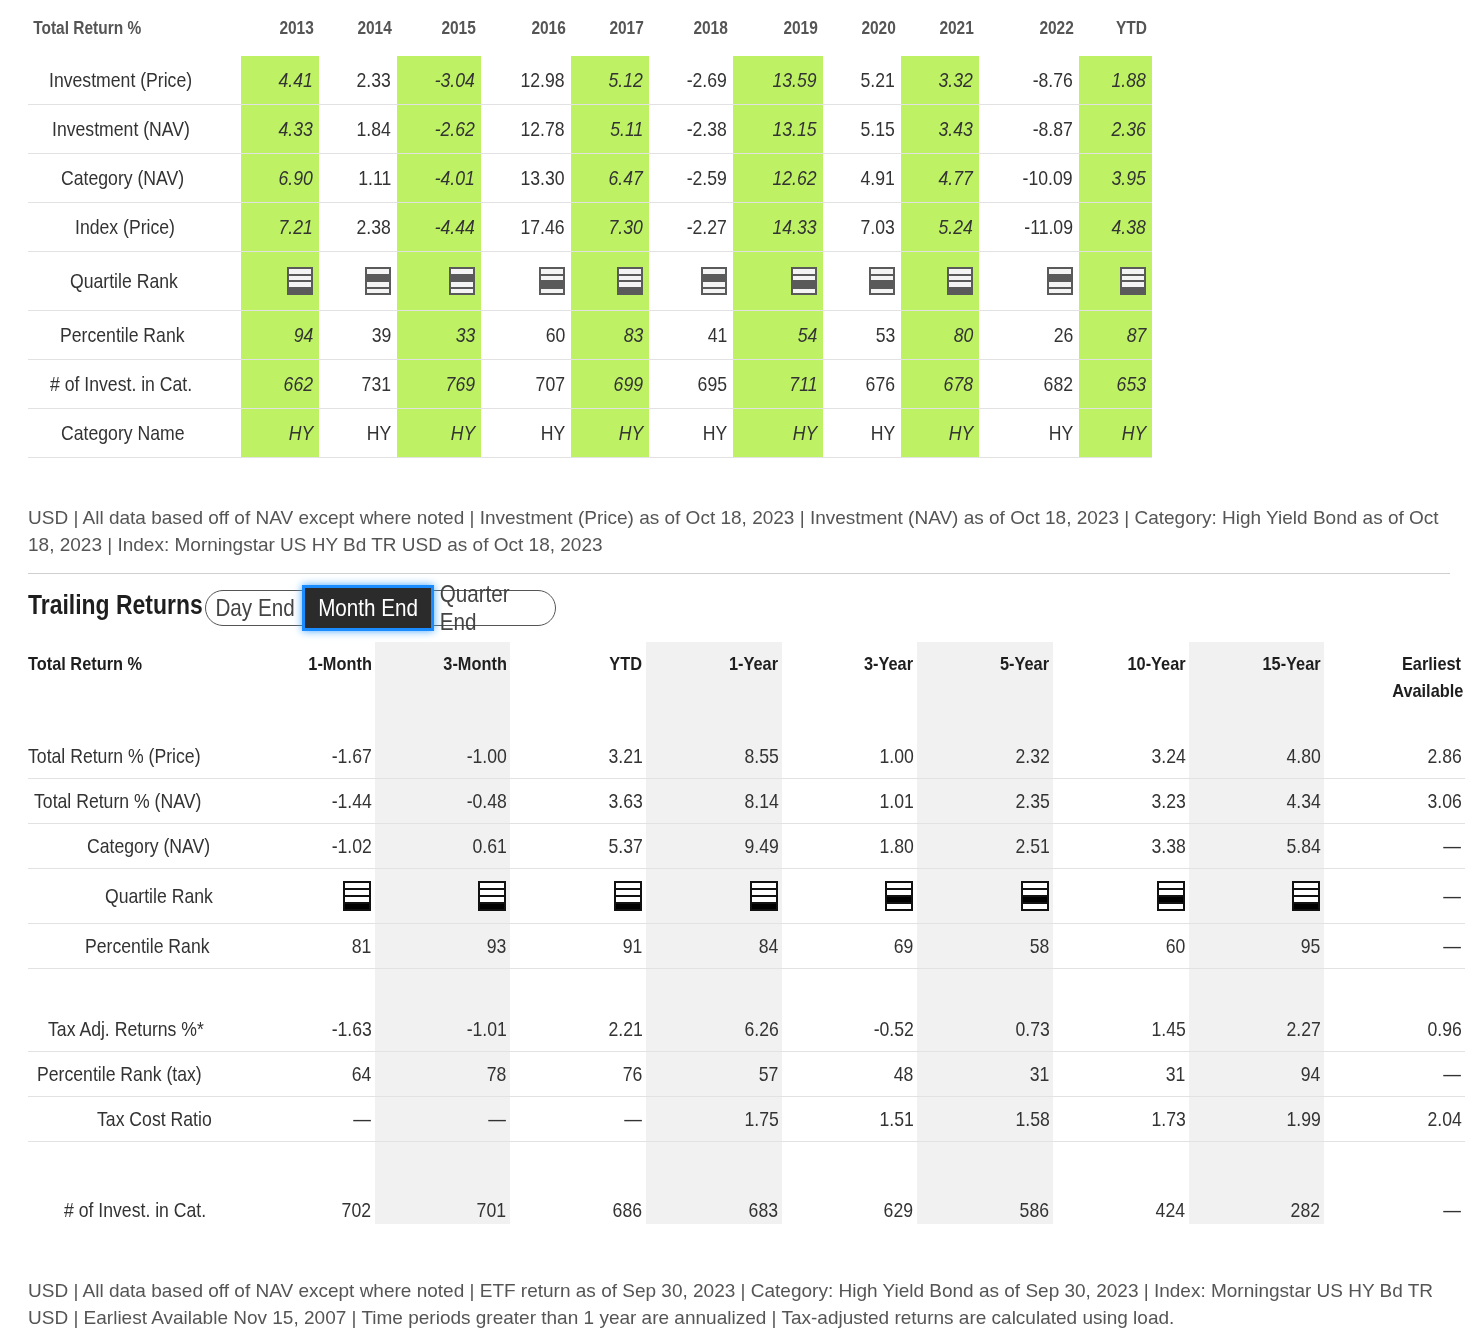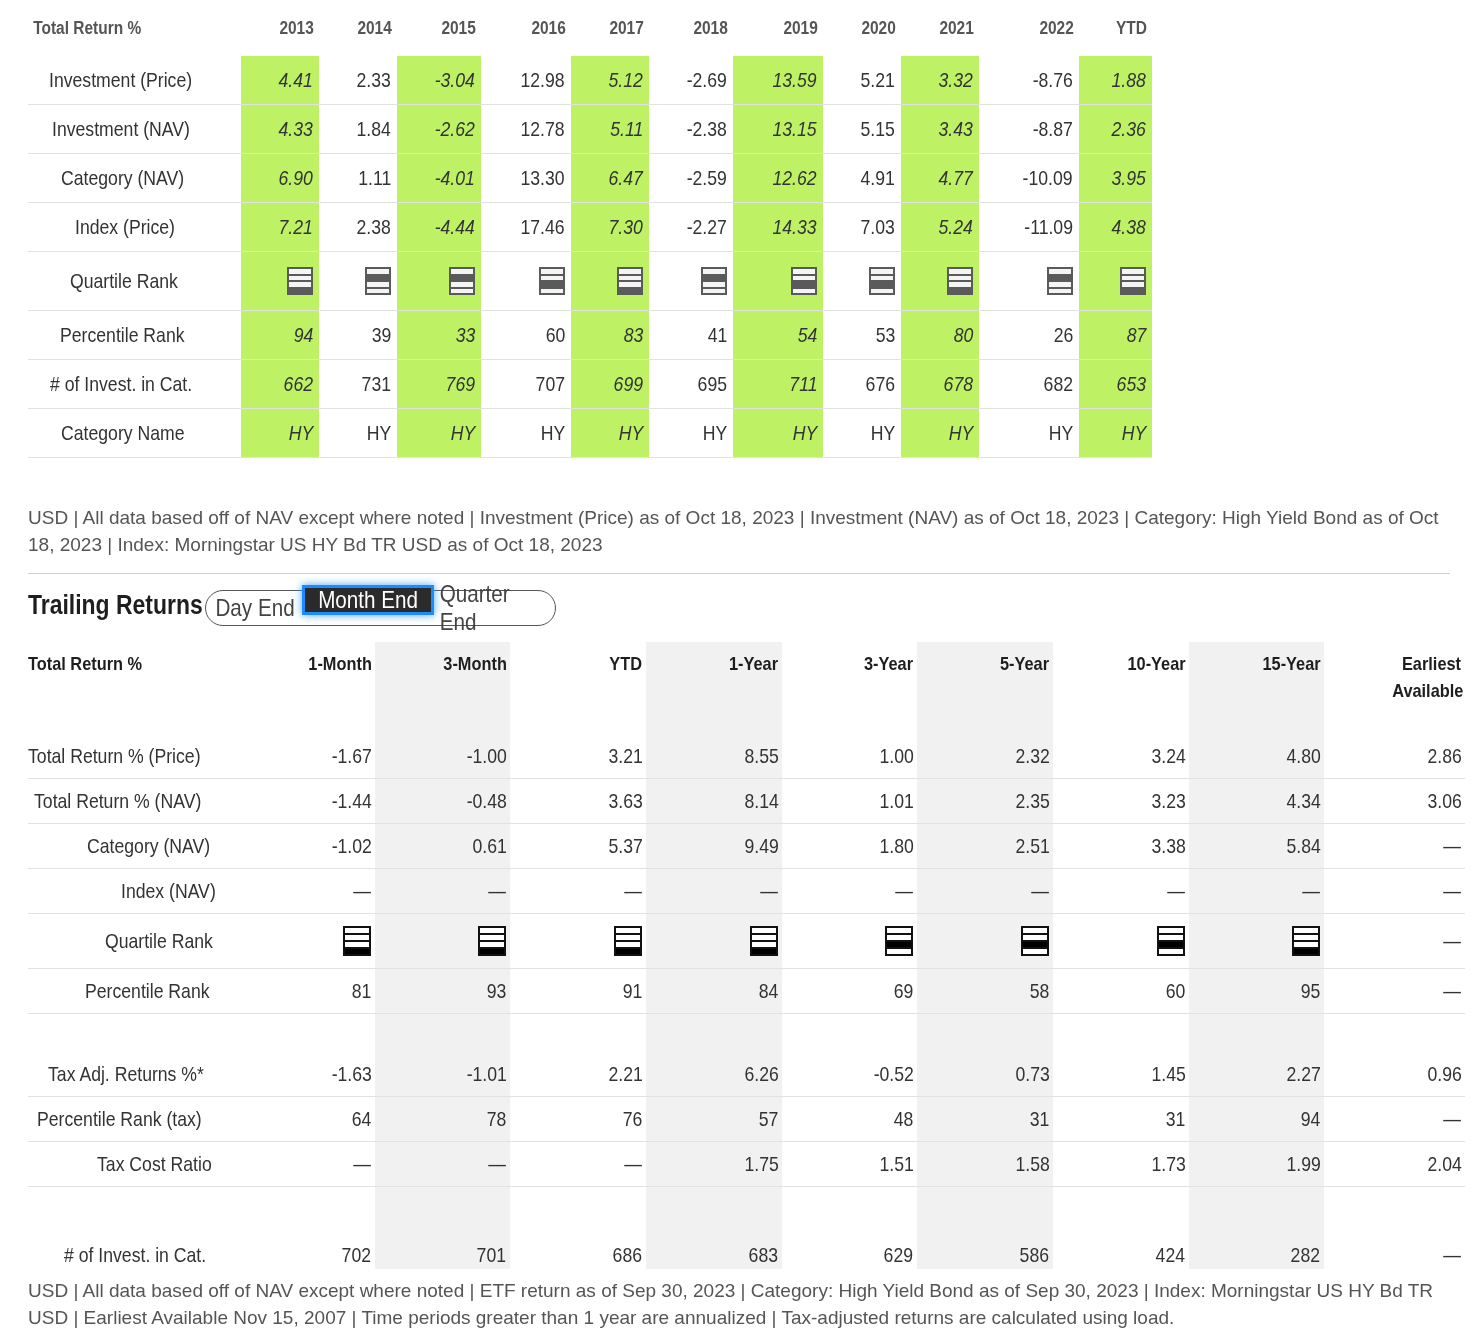--- a/index.html
+++ b/index.html
@@ -56,21 +56,21 @@
     position: absolute; left: 205px; top: 590px; height: 36px; width: 351px;
     border: 1px solid #555; border-radius: 18px; box-sizing: border-box; display: flex;
   }
   .seg {
     height: 100%; display: flex; align-items: center; justify-content: center;
     font-size: 24px; color: #444; cursor: pointer; box-sizing: border-box;
   }
   .seg span { display: inline-block; transform: scaleX(0.86); }
   .seg.day { width: 99px; }
   .seg.month { width: 126px; background: #2b2b2b; color: #fff;
-    box-shadow: 0 0 0 3px #1a8cff, 0 0 8px 3px #4aa8ff; margin-top:-3px; height: 24px; }
+    box-shadow: 0 0 0 3px #1a8cff, 0 0 8px 3px #4aa8ff; margin-top:-3px; height: 40px; }
   .seg.quarter { width: 124px; }
 
   
   #trail { position: absolute; left: 28px; top: 642px; }
   #trail table { border-collapse: collapse; table-layout: fixed; }
   #trail th, #trail td { padding: 0; text-align: right; white-space: nowrap; }
   #trail th {
     height: 92px; vertical-align: top; padding-top: 8px; font-size: 19px; font-weight: bold; color: #1e1e1e;
     padding-right: 4px; line-height: 27px; box-sizing: border-box;
   }
@@ -374,32 +374,20 @@
           <td><span class="num">-1.02</span></td>
           <td class="shade"><span class="num">0.61</span></td>
           <td><span class="num">5.37</span></td>
           <td class="shade"><span class="num">9.49</span></td>
           <td><span class="num">1.80</span></td>
           <td class="shade"><span class="num">2.51</span></td>
           <td><span class="num">3.38</span></td>
           <td class="shade"><span class="num">5.84</span></td>
           <td><span class="num">—</span></td>
         </tr>
-        <tr>
-          <td class="label"><span>Index (NAV)</span></td>
-          <td><span class="num">—</span></td>
-          <td class="shade"><span class="num">—</span></td>
-          <td><span class="num">—</span></td>
-          <td class="shade"><span class="num">—</span></td>
-          <td><span class="num">—</span></td>
-          <td class="shade"><span class="num">—</span></td>
-          <td><span class="num">—</span></td>
-          <td class="shade"><span class="num">—</span></td>
-          <td><span class="num">—</span></td>
-        </tr>
         <tr class="qrow">
           <td class="label"><span>Quartile Rank</span></td>
           <td><span class="qicon dark" title="Quartile 4" style="width: 28px; height: 30px;">
               <i></i>
               <i></i>
               <i></i>
               <i class="fill"></i>
             </span></td>
           <td class="shade"><span class="qicon dark" title="Quartile 4" style="width: 28px; height: 30px;">
               <i></i>

